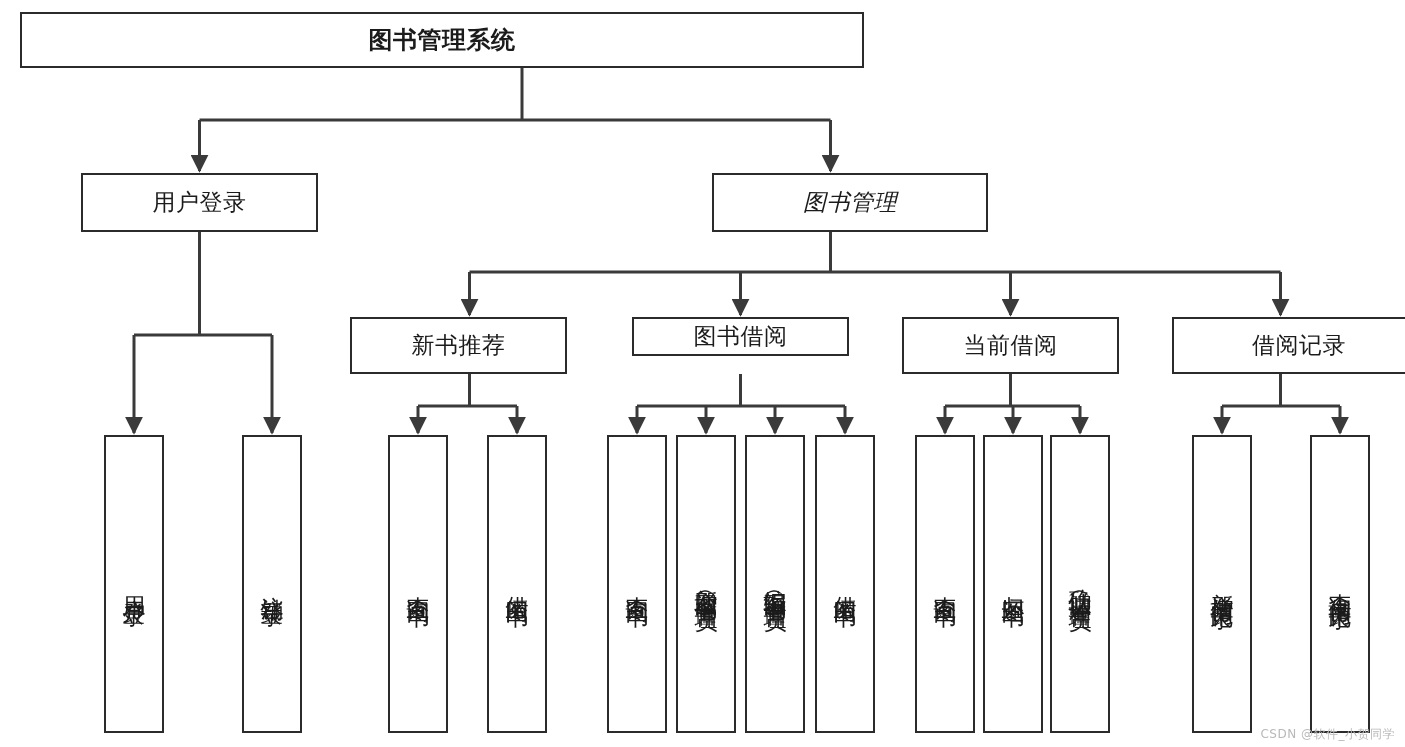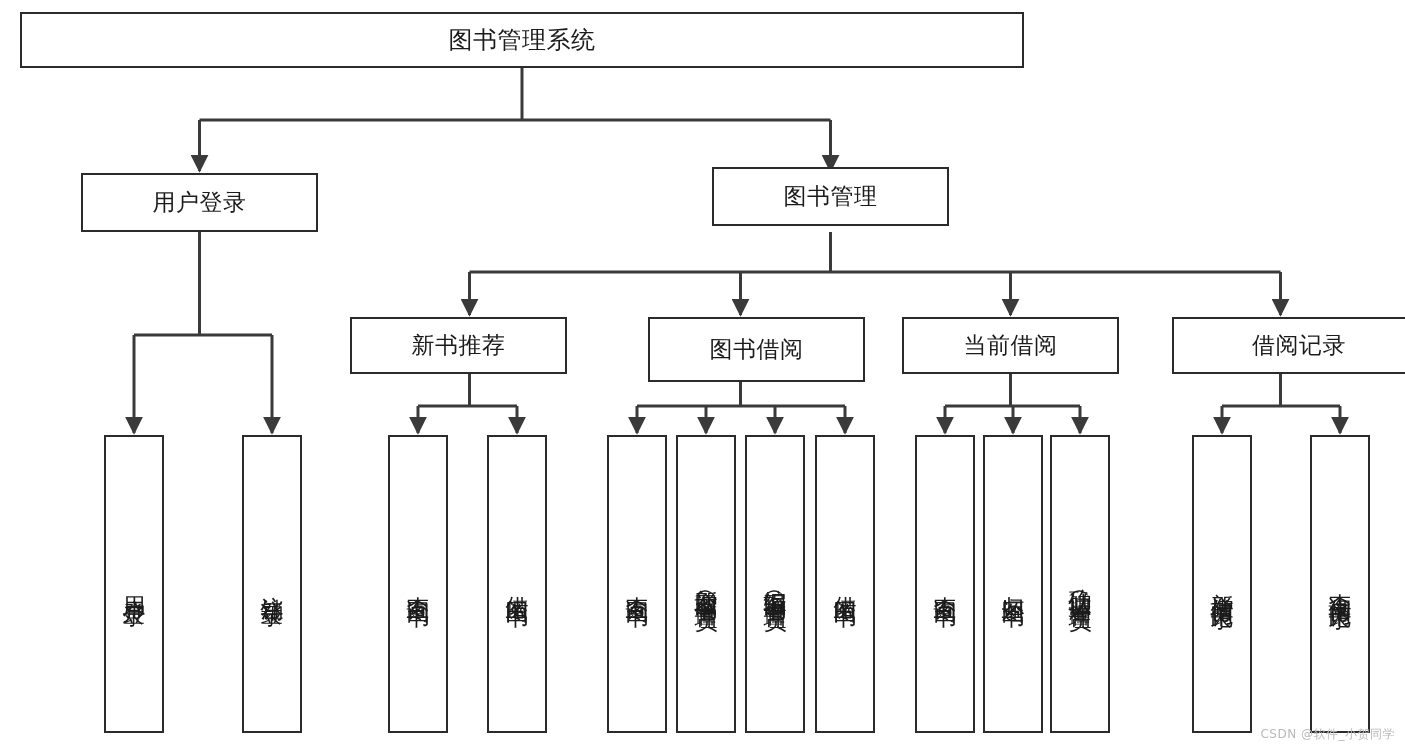--- a/index.html
+++ b/index.html
@@ -113,35 +113,35 @@
         <line x1="945" y1="406" x2="945" y2="433" marker-end="url(#arrow)"></line>
         <line x1="1013" y1="406" x2="1013" y2="433" marker-end="url(#arrow)"></line>
         <line x1="1080" y1="406" x2="1080" y2="433" marker-end="url(#arrow)"></line>
         <line x1="1280.5" y1="374" x2="1280.5" y2="406"></line>
         <line x1="1222" y1="406" x2="1340" y2="406"></line>
         <line x1="1222" y1="406" x2="1222" y2="433" marker-end="url(#arrow)"></line>
         <line x1="1340" y1="406" x2="1340" y2="433" marker-end="url(#arrow)"></line>
       </g>
   </svg>
 
-  <div class="node root h-node" id="node-root" style="left: 20px; top: 12px; width: 1004px; height: 56px;">
+  <div class="node root h-node" id="node-root" style="left: 20px; top: 12px; width: 844px; height: 56px; font-weight: bold;">
     <span class="node-label">图书管理系统</span>
   </div>
 
   <div class="node h-node" id="node-user-login" style="left: 81px; top: 173px; width: 237px; height: 59px;">
     <span class="node-label">用户登录</span>
   </div>
-  <div class="node h-node" id="node-book-manage" style="left: 712px; top: 167px; width: 237px; height: 59px;">
+  <div class="node h-node" id="node-book-manage" style="left: 712px; top: 173px; width: 276px; height: 59px; font-style: italic;">
     <span class="node-label">图书管理</span>
   </div>
 
   <div class="node h-node" id="node-new-book-rec" style="left: 350px; top: 317px; width: 217px; height: 57px;">
     <span class="node-label">新书推荐</span>
   </div>
-  <div class="node h-node" id="node-book-borrow" style="left: 632px; top: 317px; width: 217px; height: 65px; margin-left: 16px;">
+  <div class="node h-node" id="node-book-borrow" style="left: 632px; top: 317px; width: 217px; height: 39px;">
     <span class="node-label">图书借阅</span>
   </div>
   <div class="node h-node" id="node-current-borrow" style="left: 902px; top: 317px; width: 217px; height: 57px;">
     <span class="node-label">当前借阅</span>
   </div>
   <div class="node h-node" id="node-borrow-record" style="left: 1172px; top: 317px; width: 254px; height: 57px;">
     <span class="node-label">借阅记录</span>
   </div>
 
   <div class="node v-node" id="node-leaf-user-login" style="left: 104px; top: 435px; width: 60px; height: 298px;">

